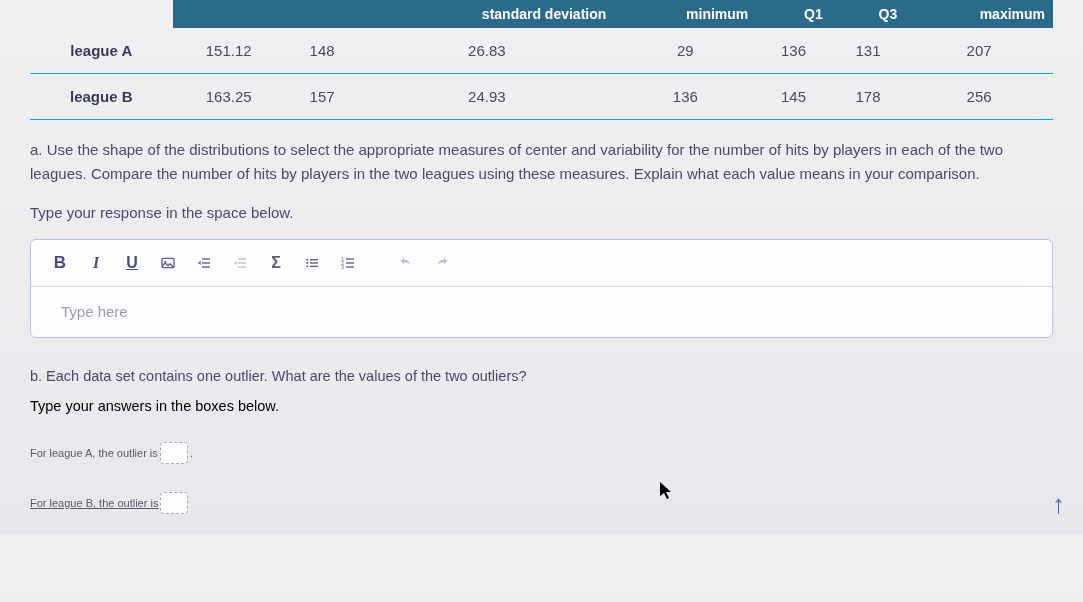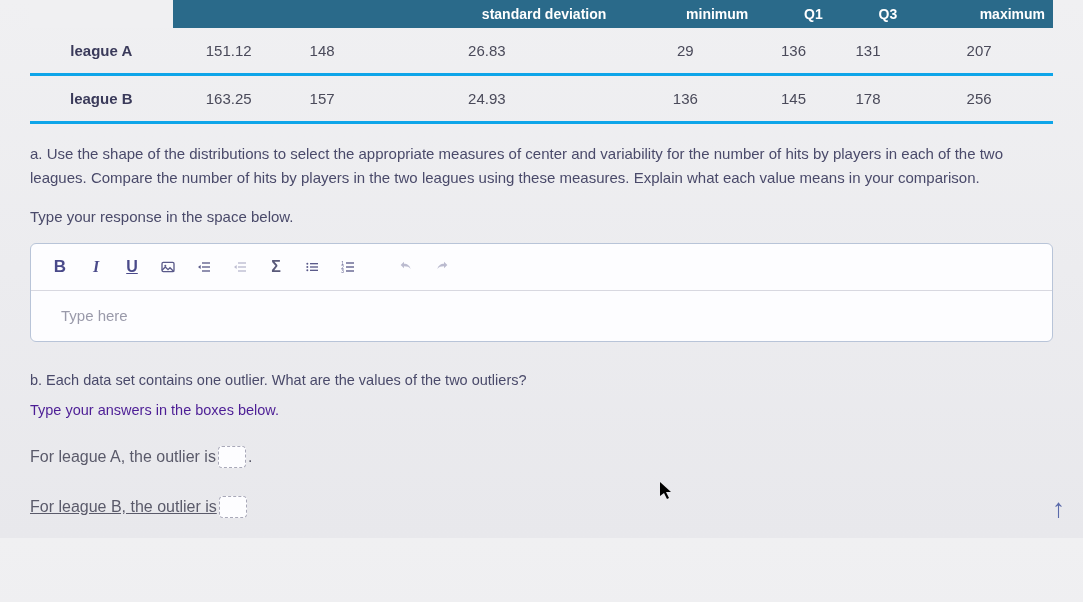--- a/index.html
+++ b/index.html
@@ -26,21 +26,21 @@
     }
     th:first-child {
       background: #f0f0f2;
       color: #3a3a4a;
     }
     td {
       padding: 14px 8px;
       text-align: center;
       font-size: 15px;
       color: #4a4a5a;
-      border-bottom: 3px solid #0ea5e9;
+      border-bottom: 1px solid #0ea5e9;
     }
     td.rowhead {
       font-weight: bold;
       color: #3a3a5a;
       text-align: center;
     }
     .question-text {
       color: #4a4a6a;
       font-size: 15px;
       line-height: 1.6;
@@ -91,27 +91,27 @@
       font-size: 15px;
       margin-left: 12px;
     }
     .partb { margin-top: 8px; }
     .partb-q {
       color: #4a4a6a;
       font-size: 14.5px;
       margin-bottom: 14px;
     }
     .partb-instr {
-      color: #4c1d95;
+      color: #000000;
       font-size: 14.5px;
       margin-bottom: 28px;
     }
     .answer-line {
       color: #5a5a6a;
-      font-size: 16px;
+      font-size: 11px;
       margin-bottom: 28px;
       display: flex;
       align-items: center;
       gap: 2px;
     }
     .inline-input {
       width: 28px;
       height: 22px;
       border: 1px dashed #a8a8b8;
       border-radius: 4px;

